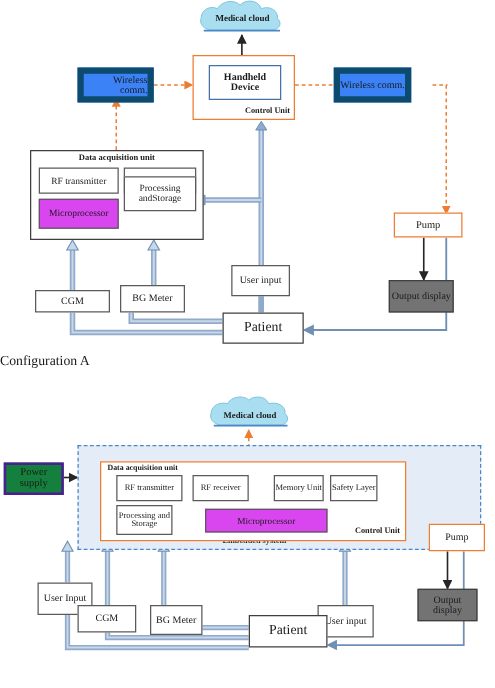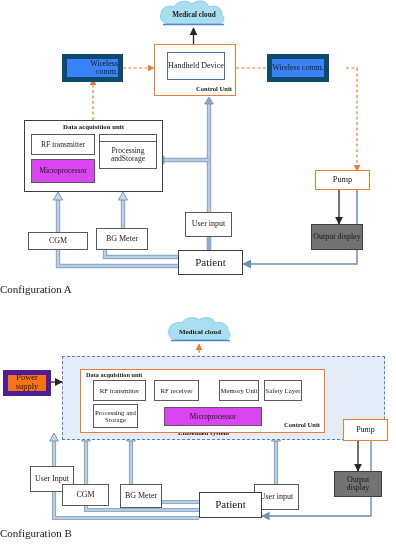--- a/index.html
+++ b/index.html
@@ -9,21 +9,21 @@
   svg.layer{position:absolute;left:0;top:0;width:396px;height:550px;overflow:visible;}
   .box{position:absolute;box-sizing:border-box;display:flex;align-items:center;
        justify-content:center;text-align:center;line-height:1.05;background:#fff;}
   .bk{border:1.1px solid #3f3f3f;}
   .bk-thin{border:0.9px solid #5a5a5a;}
   .bk-orange{border:1.6px solid #ed7d31;}
   .bk-blue{border:1.6px solid #4472a8;}
   .bk-grey{border:5px solid #0c4a6e;background:#3b82f6;text-align:right;}
   .fill-green{background:#d946ef;}
   .fill-blue{background:#737373;}
-  .fill-pink{background:#f97316;border:5px solid #4c1d95;}
+  .fill-pink{background:#15803d;border:2px solid #4c1d95;}
   .cap{position:absolute;width:100%;}
   .dash-region{position:absolute;box-sizing:border-box;border:1.4px dashed #4a86c8;
        background:#e4edf7;}
   .unit-title{position:absolute;font-weight:bold;}
 </style>
 </head>
 <body>
 
 <div class="canvas">
 
@@ -155,21 +155,21 @@
     <g>
       <path d="M262,505 L276,505 L276,508" stroke="#8faaca" stroke-width="4.2" fill="none"></path>
       <path d="M262,505 L276,505 L276,508" stroke="#c9d8e8" stroke-width="1.5" fill="none"></path>
     </g>
   </svg>
 
   <div class="box" style="left:158px;top:10px;width:72px;height:12px;font-size:7.2px;
               font-weight:bold;background:transparent;">Medical cloud</div>
 
   <div class="box bk-orange" style="left:154px;top:44px;width:82px;height:52px;">
-    <div class="box bk-blue" style="left:12px;top:7px;width:58px;height:28px;font-size:8px;position:absolute;">Handheld Device</div>
+    <div class="box bk-blue" style="left:12px;top:7px;width:58px;height:28px;font-size:8px;position:absolute;font-weight:bold;">Handheld Device</div>
     <div style="position:absolute;right:3px;bottom:2px;font-size:6.6px;font-weight:bold;">Control Unit</div>
   </div>
 
   <div class="box bk-grey" style="left:62px;top:54px;width:61px;height:28px;font-size:8px;">Wireless comm.</div>
 
   <div class="box bk-grey" style="left:267px;top:54px;width:62px;height:28px;font-size:8px;">Wireless comm.</div>
 
   <div class="box bk" style="left:24px;top:120px;width:139px;height:72px;display:block;">
     <div class="unit-title" style="left:0;top:2px;width:100%;text-align:center;font-size:6.8px;">Data acquisition unit</div>
     <div class="box bk-thin" style="left:6px;top:13px;width:64px;height:21px;font-size:7.6px;">RF transmitter</div>
@@ -213,15 +213,14 @@
 
   <div class="box bk fill-blue" style="left:334px;top:471px;width:48px;height:26px;font-size:8px;">Output display</div>
 
   <div class="box bk-thin" style="left:30px;top:466px;width:44px;height:26px;font-size:8px;">User Input</div>
   <div class="box bk-thin" style="left:62px;top:484px;width:47px;height:22px;font-size:8px;">CGM</div>
   <div class="box bk-thin" style="left:120px;top:484px;width:42px;height:24px;font-size:8px;">BG Meter</div>
   <div class="box bk-thin" style="left:254px;top:484px;width:45px;height:26px;font-size:8px;">User input</div>
 
   <div class="box bk" style="left:199px;top:492px;width:63px;height:26px;font-size:11px;">Patient</div>
 
-  <div class="cap" style="left:0;top:527px;font-size:11px;">Configuration B</div>
 
 </div>
 
 </body></html>

